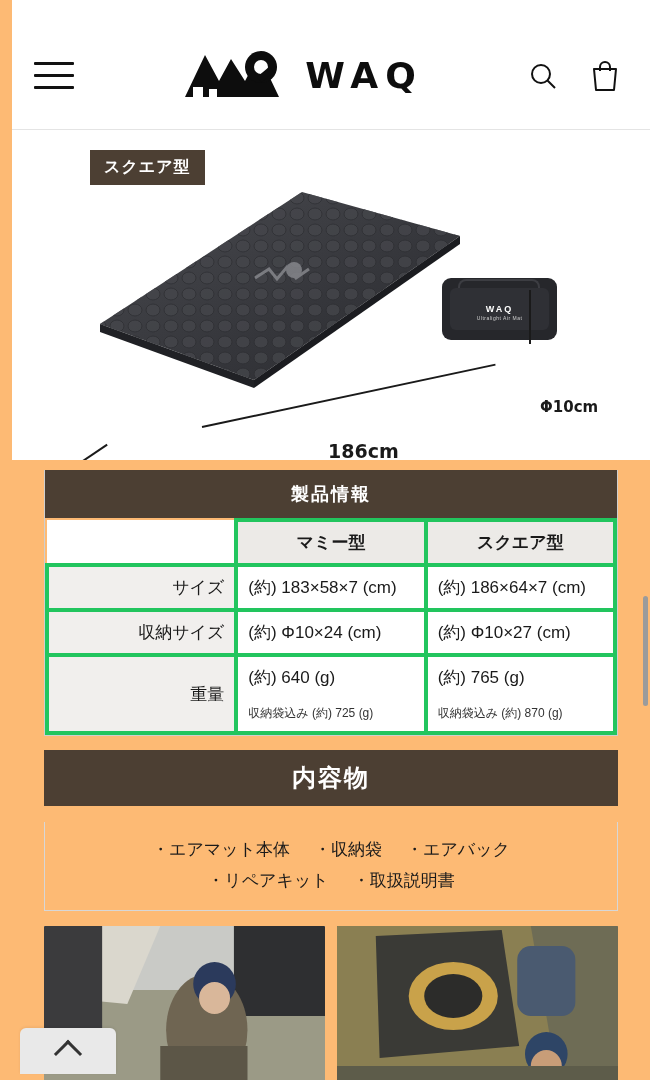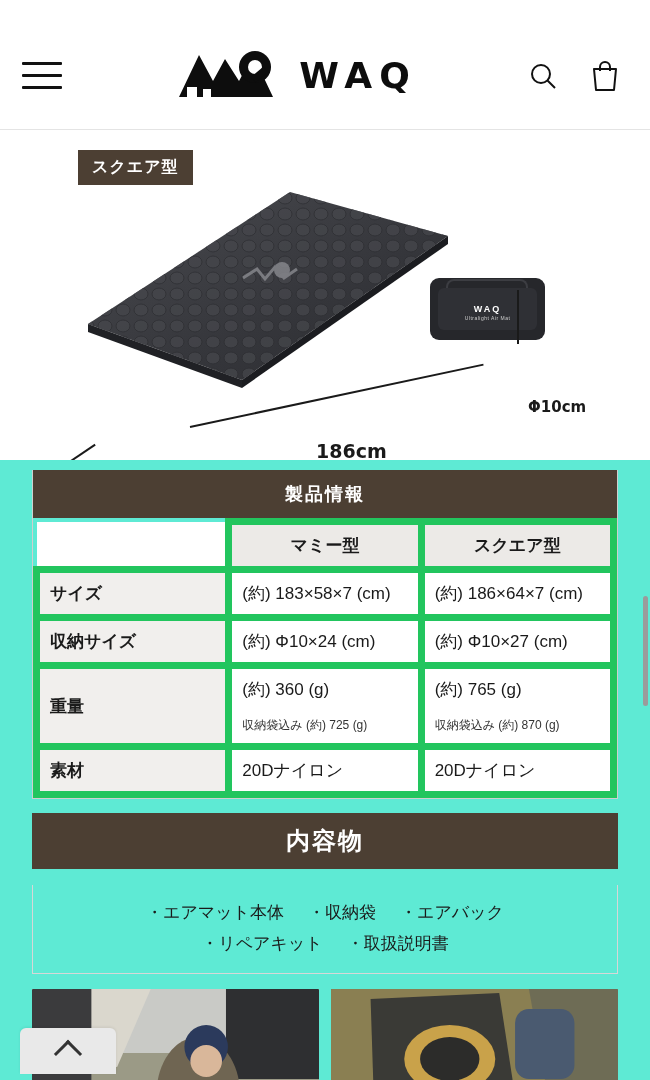--- a/index.html
+++ b/index.html
@@ -7,22 +7,23 @@
     width: 650px;
     height: 1080px;
     background: #ffffff;
     font-family: "Liberation Sans", sans-serif;
     overflow: hidden;
   }
   .page {
     position: relative;
     width: 650px;
     height: 1080px;
-    background: #5eead4;
+    background: #fdba74;
     overflow: hidden;
+    padding-left: 12px;
   }
 
   
   .top-strip {
     height: 22px;
     width: 100%;
     background: #ffffff;
     position: relative;
     border-bottom: 0;
   }
@@ -205,38 +206,38 @@
     font-weight: bold;
     padding: 12px 0;
     letter-spacing: 2px;
   }
   table.spec {
     width: 100%;
     border-collapse: collapse;
     table-layout: fixed;
   }
   table.spec th, table.spec td {
-    border: 7px solid #22c55e;
+    border: 4px solid #22c55e;
     padding: 9px 10px;
     font-size: 17px;
     color: #1a1a1a;
     vertical-align: middle;
   }
   table.spec thead th {
     background: #eceae7;
     text-align: center;
     font-weight: bold;
     font-size: 17px;
     height: 38px;
   }
   table.spec thead th.blank { background: #ffffff; border-left: none; border-top: none; }
   table.spec tbody th {
     background: #f1efed;
-    text-align: left;
-    font-weight: bold;
+    text-align: right;
+    font-weight: normal;
     width: 118px;
   }
   table.spec tbody td { background: #fff; }
   .sub-note {
     display: block;
     font-size: 12px;
     color: #333;
     margin-top: 16px;
   }
 
@@ -423,32 +424,27 @@
           <td>(約) 186×64×7 (cm)</td>
         </tr>
         <tr>
           <th>収納サイズ</th>
           <td>(約) Φ10×24 (cm)</td>
           <td>(約) Φ10×27 (cm)</td>
         </tr>
         <tr>
           <th>重量</th>
           <td>
-            <span>(約) 360 (g)</span>
+            <span>(約) 640 (g)</span>
             <span class="sub-note">収納袋込み (約) 725 (g)</span>
           </td>
           <td>
             <span>(約) 765 (g)</span>
             <span class="sub-note">収納袋込み (約) 870 (g)</span>
           </td>
-        </tr>
-        <tr>
-          <th>素材</th>
-          <td>20Dナイロン</td>
-          <td>20Dナイロン</td>
         </tr>
       </tbody>
     </table>
   </div>
 
   <div class="contents-title">内容物</div>
   <div class="contents-body">
     <div class="contents-row">
       <span>・エアマット本体</span>
       <span>・収納袋</span>

